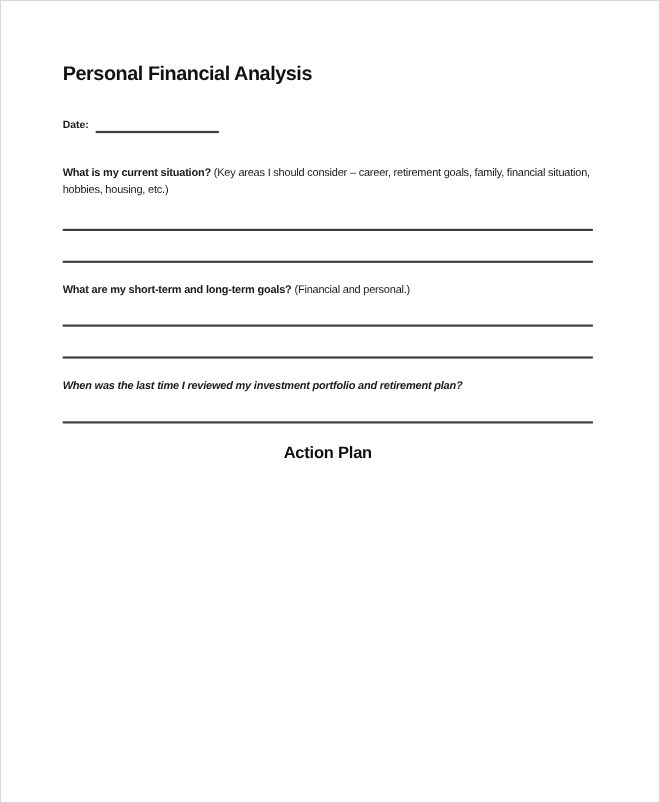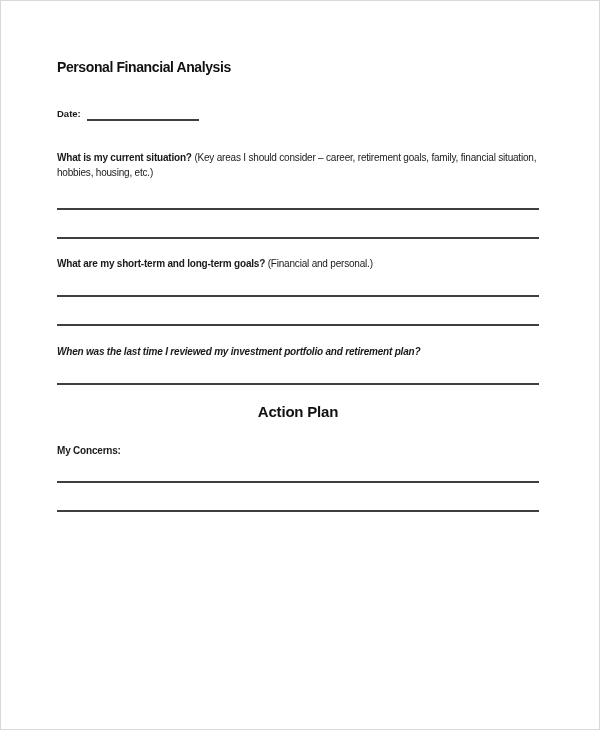--- a/index.html
+++ b/index.html
@@ -10,21 +10,21 @@
     box-sizing: border-box;
     background: #ffffff;
     border: 1px solid #d9d9d9;
     padding: 50px 60px 0 56px;
     font-family: "Liberation Sans", sans-serif;
     color: #1a1a1a;
     overflow: hidden;
   }
   .title {
     margin: 4px 0 0 0;
-    font-size: 14px;
+    font-size: 18px;
     line-height: 24px;
     font-weight: bold;
     letter-spacing: -0.4px;
     color: #111111;
   }
   .date-row {
     margin-top: 28px;
     height: 14px;
     display: flex;
     align-items: flex-end;
@@ -113,20 +113,15 @@
   </div>
 
   <div class="grp mt18">
     <p class="prompt"><b>When was the last time I reviewed my investment portfolio and retirement plan?</b></p>
     <div class="blank mt24"></div>
   </div>
 
   <h2 class="action-heading">Action Plan</h2>
 
 
-  <div class="grp mt20">
-    <p class="label">My Concerns:</p>
-    <div class="blank mt23"></div>
-    <div class="blank mt27"></div>
-  </div>
 
 
 </div>
 
 </body></html>

